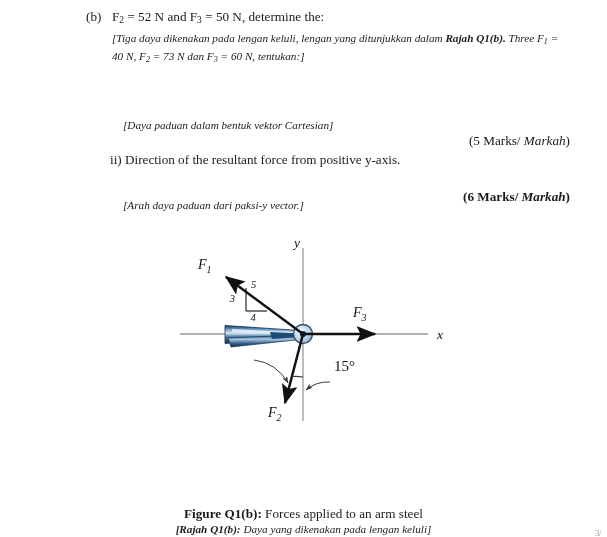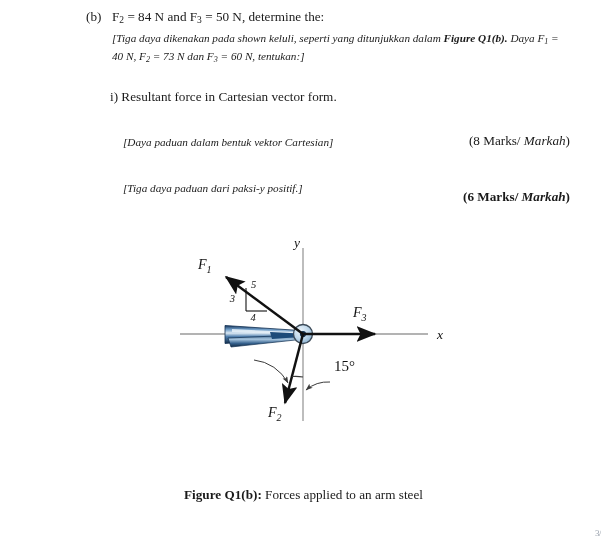--- a/index.html
+++ b/index.html
@@ -101,20 +101,21 @@
   .caption {
     position: absolute;
     left: 0;
     top: 487px;
     width: 607px;
     text-align: center;
   }
   .caption .cap-en {
     font-size: 13.2px;
     line-height: 16px;
+    margin-top: 19px;
   }
   .caption .cap-en .bold { font-weight: bold; }
   .caption .cap-ms {
     font-size: 11.2px;
     line-height: 15px;
     font-style: italic;
   }
   .caption .cap-ms .bold { font-weight: bold; }
 
   .page-edge-mark {
@@ -133,36 +134,36 @@
 <body>
 
 <div class="page">
 
   <div class="q-block">
     <div class="q-row">
       <div class="q-marker">(b)</div>
       <div class="q-body">
 
 
-        <div class="q-line"><span>F</span><sub>2</sub><span> = 84 N and F</span><sub>3</sub><span> = 50 N, determine the:</span></div>
-
-        <div class="malay"><span>[Tiga daya dikenakan pada shown keluli, seperti yang ditunjukkan dalam </span><span class="bold">Figure Q1(b).</span><span> Daya F</span><sub>1</sub><span> =</span><br><span>40 N, F</span><sub>2</sub><span> = 73 N dan F</span><sub>3</sub><span> = 60 N, tentukan:]</span></div>
+        <div class="q-line"><span>F</span><sub>2</sub><span> = 52 N and F</span><sub>3</sub><span> = 50 N, determine the:</span></div>
+
+        <div class="malay"><span>[Tiga daya dikenakan pada lengan keluli, lengan yang ditunjukkan dalam </span><span class="bold">Rajah Q1(b).</span><span> Three F</span><sub>1</sub><span> =</span><br><span>40 N, F</span><sub>2</sub><span> = 73 N dan F</span><sub>3</sub><span> = 60 N, tentukan:]</span></div>
 
       </div>
     </div>
   </div>
 
   <div class="sub-item" style="top:88px;">
-    <div class="label">i) Resultant force in Cartesian vector form.</div>
     <div class="malay">[Daya paduan dalam bentuk vektor Cartesian]</div>
   </div>
-  <div class="marks" style="left:370px; top:132px;"><span>(8 Marks/ </span><i>Markah</i><span>)</span></div>
+  <div class="marks" style="left:370px; top:132px;"><span>(5 Marks/ </span><i>Markah</i><span>)</span></div>
 
   <div class="sub-item" style="top:151px;">
-    <div class="malay">[Tiga daya paduan dari paksi-y positif.]</div>
+    <div class="label">ii) Direction of the resultant force from positive y-axis.</div>
+    <div class="malay">[Arah daya paduan dari paksi-y vector.]</div>
   </div>
   <div class="marks" style="left:370px; top:188px;font-weight:bold;"><span>(6 Marks/ </span><i>Markah</i><span>)</span></div>
 
   <div class="figure-wrap">
     <svg class="figure-svg" width="607" height="215" viewBox="0 0 607 215">
       <defs>
         <marker id="arrowBlack" markerWidth="9" markerHeight="9" refX="7.4" refY="3.2" orient="auto" markerUnits="strokeWidth">
           <path d="M0,0 L8,3.2 L0,6.4 L1.6,3.2 Z" fill="#111111"></path>
         </marker>
         <marker id="arrowThin" markerWidth="8" markerHeight="8" refX="6.6" refY="2.6" orient="auto" markerUnits="strokeWidth">
@@ -231,17 +232,18 @@
       <text x="334" y="146" font-size="15" font-family="'Liberation Serif', serif" fill="#111111">15°</text>
 
       <text x="297" y="22" font-size="13.5" font-style="italic" text-anchor="middle" font-family="'Liberation Serif', serif" fill="#111111">y</text>
 
       <text x="437" y="114" font-size="13.5" font-style="italic" font-family="'Liberation Serif', serif" fill="#111111">x</text>
     </svg>
   </div>
 
   <div class="caption">
     <div class="cap-en"><span class="bold">Figure Q1(b):</span><span> Forces applied to an arm steel</span></div>
+    <div class="cap-ms"><span class="bold">[Rajah Q1(b):</span><span> Daya yang dikenakan pada lengan keluli]</span></div>
   </div>
 
   <div class="page-edge-mark">3/</div>
 
 </div>
 
 </body></html>

